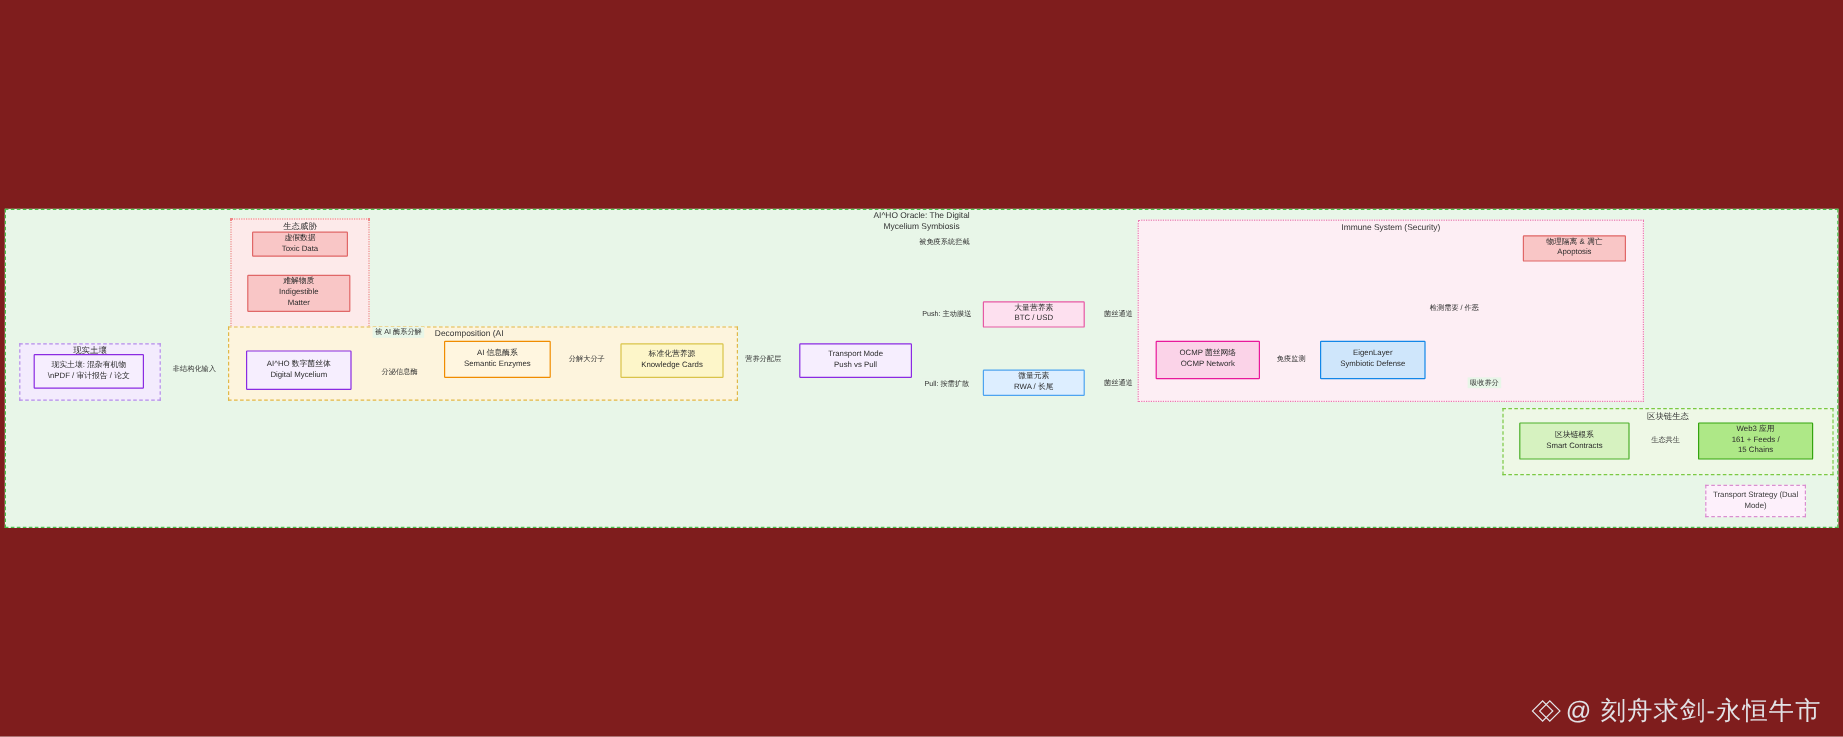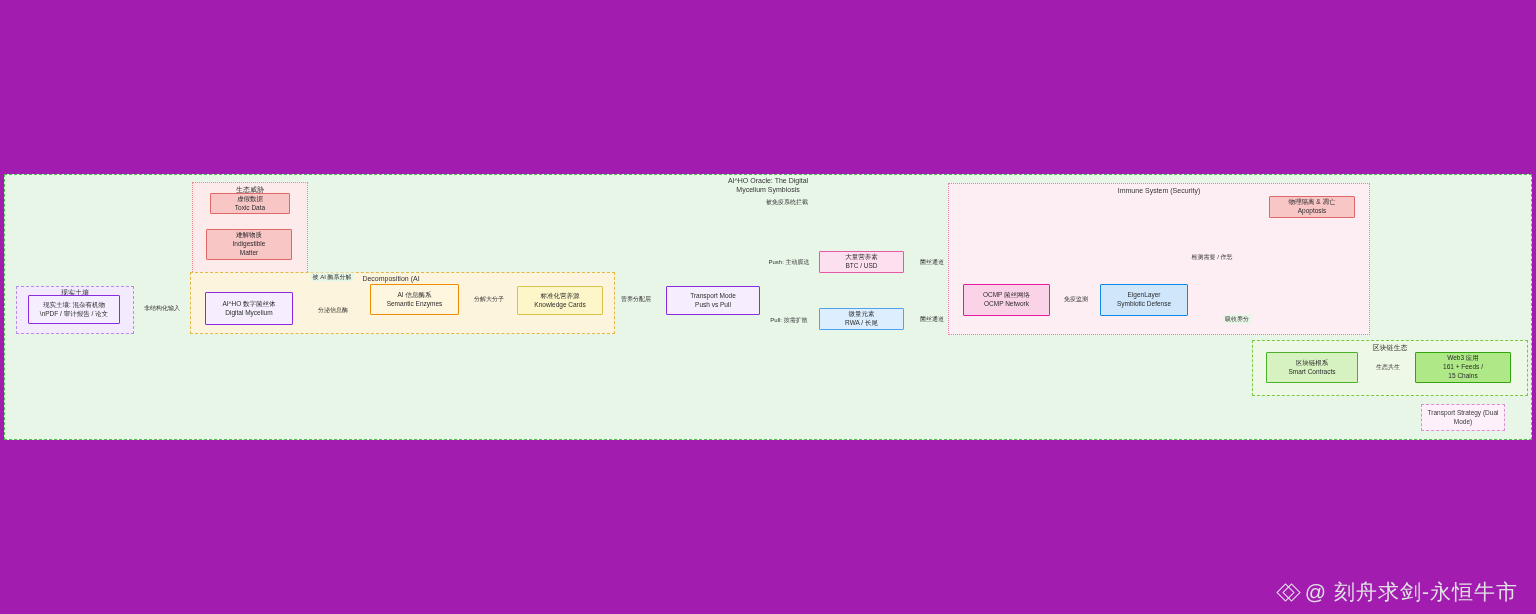--- a/index.html
+++ b/index.html
@@ -5,21 +5,21 @@
   html, body {
     margin: 0;
     padding: 0;
     background: #ffffff;
     font-family: "Liberation Sans", "DejaVu Sans", sans-serif;
   }
   #canvas {
     position: relative;
     width: 1536px;
     height: 614px;
-    background: #a21caf;
+    background: #7f1d1d;
     overflow: hidden;
   }
   svg#wires {
     position: absolute;
     left: 0; top: 0;
     width: 1536px;
     height: 614px;
     pointer-events: none;
   }
 

